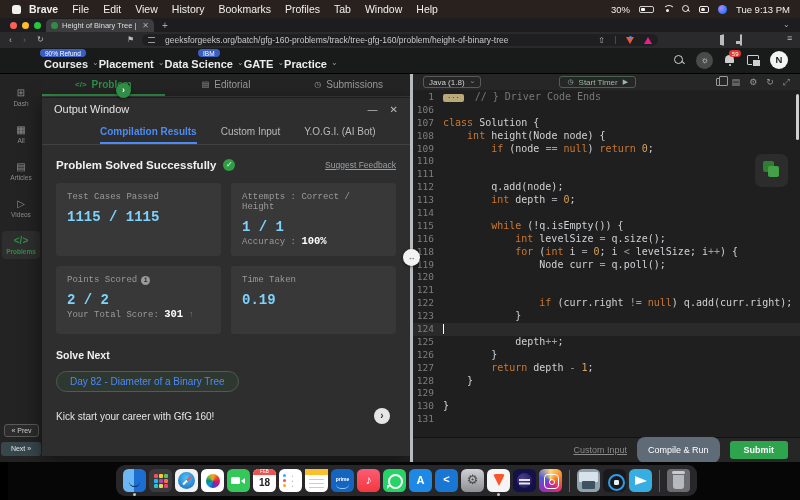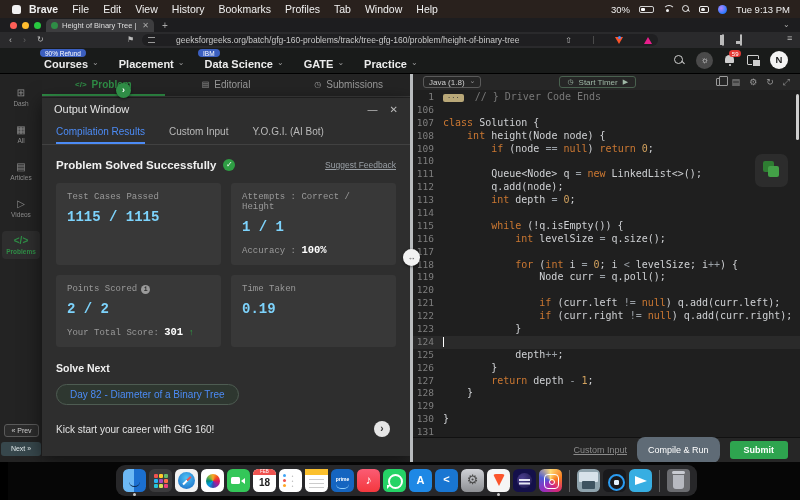--- a/index.html
+++ b/index.html
@@ -31,41 +31,41 @@
   #tab { position:absolute; left:46px; top:1px; width:108px; height:13px; background:#3d3d3f; border-radius:5px 5px 0 0; display:flex; align-items:center; padding:0 5px; gap:4px; }
   .favicon { width:7px; height:7px; border-radius:50%; background:#2f8d46; flex:0 0 auto; }
   #tab-title { font-size:7.5px; color:#ddd; white-space:nowrap; overflow:hidden; flex:1; }
   .tab-x { font-size:8px; color:#aaa; }
   .newtab { position:absolute; left:162px; top:2px; font-size:10px; color:#aaa; }
   .tabsearch { position:absolute; left:783px; top:2px; font-size:8px; color:#aaa; }
 
   
   #urlrow { left:0; top:32px; width:800px; height:16px; background:#2a2a2c; }
   .navbtn { position:absolute; top:3px; font-size:9px; color:#bbb; }
-  #urlpill { position:absolute; left:142px; top:2px; width:516px; height:12px; background:#1f1f21; border-radius:6px; display:flex; align-items:center; padding:0 6px; gap:21px; }
+  #urlpill { position:absolute; left:142px; top:2px; width:516px; height:12px; background:#1f1f21; border-radius:6px; display:flex; align-items:center; padding:0 6px; gap:10px; }
   .tune-icon { width:7px; height:6px; border-top:1.2px solid #999; border-bottom:1.2px solid #999; position:relative; }
   #url-text { font-size:8.5px; color:#c9c9c9; white-space:nowrap; overflow:hidden; flex:1; }
   .share-icon { font-size:8px; color:#bbb; }
   .pill-sep { width:1px; height:8px; background:#4a4a4a; }
   .lion-icon { width:0; height:0; border-left:4px solid transparent; border-right:4px solid transparent; border-top:7px solid #fb542b; position:relative; }
   .lion-dot { position:absolute; right:-2px; top:-8px; width:3px; height:3px; border-radius:50%; background:#4c8bf5; }
   .rewards-icon { width:0; height:0; border-left:4px solid transparent; border-right:4px solid transparent; border-bottom:7px solid #e91e8c; }
   .winicon { position:absolute; top:3px; color:#bbb; font-size:9px; }
   .split-icon { width:10px; height:8px; border:1px solid #bbb; border-radius:1px; position:relative; }
   .split-icon::after { content:""; position:absolute; right:0; top:0; bottom:0; width:3px; background:#bbb; }
   .pip-icon { width:10px; height:8px; border:1px solid #bbb; border-radius:1px; position:relative; }
   .pip-icon::after { content:""; position:absolute; right:1px; bottom:1px; width:4px; height:3px; background:#bbb; }
   .send-icon { width:7px; height:7px; background:#bbb; transform:rotate(45deg); clip-path:polygon(0 0,100% 50%,0 100%,25% 50%); }
   .shield-icon2 { width:8px; height:9px; background:#bbb; border-radius:4px 4px 4px 4px / 2px 2px 6px 6px; }
 
   
   #gfgnav { left:0; top:48px; width:800px; height:26px; background:#191b1a; border-bottom:1px solid #000; }
   .refund-badge, .ibm-badge { position:absolute; top:1px; font-size:6.5px; color:#fff; background:#3b5fc0; border-radius:6px; padding:0.5px 5px; }
   .refund-badge { left:40px; } .ibm-badge { left:198px; }
-  #nav-items { position:absolute; left:44px; top:10px; display:flex; gap:20px; }
+  #nav-items { position:absolute; left:44px; top:10px; display:flex; }
   .nav-item { font-size:11px; font-weight:bold; color:#ececec; display:flex; align-items:center; gap:4px; }
   .nav-item::after { content:"⌄"; font-size:8px; color:#9a9a9a; font-weight:normal; margin-top:-3px; }
   .gfg-logo { position:absolute; left:388px; top:51px; width:27px; height:19px; }
   .gfg-logo::before, .gfg-logo::after { content:""; position:absolute; top:3px; width:11px; height:11px; border:3px solid #2f8d46; border-radius:50%; }
   .gfg-logo::before { left:0; border-right-color:transparent; }
   .gfg-logo::after { right:0; border-left-color:transparent; }
   #gfg-icons { position:absolute; right:12px; top:3px; display:flex; align-items:center; gap:11px; }
   .gfg-search { width:11px; height:11px; position:relative; }
   .gfg-search::before { content:""; position:absolute; width:7px; height:7px; border:1.4px solid #cfcfcf; border-radius:50%; }
   .gfg-search::after { content:""; position:absolute; left:7px; top:7px; width:4px; height:1.4px; background:#cfcfcf; transform:rotate(45deg); }
@@ -98,32 +98,32 @@
   .ptab .pticon { font-size:8px; }
   .ptab.active { color:#2f8d46; font-weight:bold; border-bottom-color:#2f8d46; }
   .collapse-btn { position:absolute; left:74px; top:9px; width:15px; height:15px; border-radius:50%; background:#2f8d46; color:#fff; font-size:9px; font-weight:bold; text-align:center; line-height:14px; z-index:5; box-shadow:0 1px 3px rgba(0,0,0,.5); }
 
   
   #dialog { position:absolute; left:0; top:24px; width:368px; height:358px; background:#2e2e2e; box-shadow:0 4px 18px rgba(0,0,0,.55); }
   #dlg-title { height:22px; display:flex; align-items:center; padding:0 12px; font-size:11px; color:#e3e3e3; }
   #dlg-ctrl { margin-left:auto; display:flex; gap:12px; color:#bbb; font-size:10px; }
   #dlg-tabs { height:25px; display:flex; gap:24px; padding:0 14px; border-bottom:1px solid #414141; align-items:stretch; }
   .dtab { font-size:10px; color:#b9b9b9; display:flex; align-items:center; border-bottom:2px solid transparent; }
-  .dtab.active { color:#4c8bf5; font-weight:normal; border-bottom-color:#4c8bf5; }
+  .dtab.active { color:#4c8bf5; font-weight:bold; border-bottom-color:#4c8bf5;margin-left:44px; }
   #dlg-body { padding:10px 14px 0 14px; }
   #status-row { display:flex; align-items:center; margin-top:4px; }
   #status-text { font-size:11.5px; font-weight:bold; color:#f0f0f0; }
   .check-icon { width:12px; height:12px; border-radius:50%; background:#2f9e44; margin-left:7px; color:#fff; font-size:8px; text-align:center; line-height:12px; }
   .check-icon::after { content:"✓"; }
   #feedback { margin-left:auto; font-size:8.5px; color:#9aa0a6; text-decoration:underline; }
   #cards { margin-top:12px; display:grid; grid-template-columns:1fr 1fr; gap:10px; }
   .card { background:#383838; border-radius:3px; padding:9px 11px; min-height:68px;font-family:Liberation Mono, monospace; }
   .card-label { font-size:9px; color:#9a9a9a; display:flex; align-items:center; gap:4px; }
   .card-value { margin-top:7px; font-size:14px; font-weight:bold; color:#7dd3fc; }
-  .card-extra { margin-top:9px; font-size:9px; color:#9a9a9a; }
+  .card-extra { font-size:9px; color:#9a9a9a; }
   .card-extra b { color:#fff; font-size:10.5px; }
   .up-arrow { color:#2f9e44; font-weight:bold; }
   .info-icon { width:9px; height:9px; border-radius:50%; background:#9a9a9a; color:#2e2e2e; font-size:6.5px; text-align:center; line-height:9px; font-weight:bold; }
   #solve-next { margin-top:15px; font-size:10.5px; font-weight:bold; color:#f0f0f0; }
   #next-pill { margin-top:10px; display:inline-block; border:1px solid #4e5c52; background:rgba(47,141,70,0.10); border-radius:12px; padding:4px 13px; font-size:10px; color:#4c8bf5; }
   #cta-row { margin-top:16px; display:flex; align-items:center; }
   #cta-text { font-size:10px; color:#e3e3e3; }
   .cta-circle { margin-left:auto; margin-right:6px; width:16px; height:16px; border-radius:50%; background:#e6e6e6; color:#333; font-weight:bold; font-size:10px; text-align:center; line-height:15px; }
 
   
@@ -415,31 +415,30 @@
         <span>⤢</span>
       </span>
     </div>
     <div id="code">
         <div class="cl"><div class="ln">1</div><div class="code-t"><span class="tk-f">···</span><span class="tk-c"> // } Driver Code Ends</span></div></div>
         <div class="cl"><div class="ln">106</div><div class="code-t"></div></div>
         <div class="cl"><div class="ln">107</div><div class="code-t"><span class="tk-k">class</span><span class="code-t"> Solution {</span></div></div>
         <div class="cl"><div class="ln">108</div><div class="code-t"><span class="code-t">    </span><span class="tk-k">int</span><span class="code-t"> height(Node node) {</span></div></div>
         <div class="cl"><div class="ln">109</div><div class="code-t"><span class="code-t">        </span><span class="tk-k">if</span><span class="code-t"> (node </span><span class="tk-o">==</span><span class="code-t"> </span><span class="tk-k">null</span><span class="code-t">) </span><span class="tk-k">return</span><span class="code-t"> </span><span class="tk-n">0</span><span class="code-t">;</span></div></div>
         <div class="cl"><div class="ln">110</div><div class="code-t"></div></div>
-        <div class="cl"><div class="ln">111</div><div class="code-t"><span class="code-t">        Queue&lt;Node&gt; q </span><span class="tk-o">=</span><span class="code-t"> </span><span class="tk-k">new</span><span class="code-t"> LinkedList&lt;&gt;();</span></div></div>
+        <div class="cl"><div class="ln">111</div></div>
         <div class="cl"><div class="ln">112</div><div class="code-t"><span class="code-t">        q.add(node);</span></div></div>
         <div class="cl"><div class="ln">113</div><div class="code-t"><span class="code-t">        </span><span class="tk-k">int</span><span class="code-t"> depth </span><span class="tk-o">=</span><span class="code-t"> </span><span class="tk-n">0</span><span class="code-t">;</span></div></div>
         <div class="cl"><div class="ln">114</div><div class="code-t"></div></div>
         <div class="cl"><div class="ln">115</div><div class="code-t"><span class="code-t">        </span><span class="tk-k">while</span><span class="code-t"> (!q.isEmpty()) {</span></div></div>
         <div class="cl"><div class="ln">116</div><div class="code-t"><span class="code-t">            </span><span class="tk-k">int</span><span class="code-t"> levelSize </span><span class="tk-o">=</span><span class="code-t"> q.size();</span></div></div>
-        <div class="cl"><div class="ln">117</div><div class="code-t"></div></div>
         <div class="cl"><div class="ln">118</div><div class="code-t"><span class="code-t">            </span><span class="tk-k">for</span><span class="code-t"> (</span><span class="tk-k">int</span><span class="code-t"> i </span><span class="tk-o">=</span><span class="code-t"> </span><span class="tk-n">0</span><span class="code-t">; i </span><span class="tk-o">&lt;</span><span class="code-t"> levelSize; i</span><span class="tk-o">++</span><span class="code-t">) {</span></div></div>
         <div class="cl"><div class="ln">119</div><div class="code-t"><span class="code-t">                Node curr </span><span class="tk-o">=</span><span class="code-t"> q.poll();</span></div></div>
         <div class="cl"><div class="ln">120</div><div class="code-t"></div></div>
-        <div class="cl"><div class="ln">121</div><div class="code-t"><span class="code-t">                </span><span class="tk-k">if</span><span class="code-t"> (curr.left </span><span class="tk-o">!=</span><span class="code-t"> </span><span class="tk-k">null</span><span class="code-t">) q.add(curr.left);</span></div></div>
+        <div class="cl"><div class="ln">121</div></div>
         <div class="cl"><div class="ln">122</div><div class="code-t"><span class="code-t">                </span><span class="tk-k">if</span><span class="code-t"> (curr.right </span><span class="tk-o">!=</span><span class="code-t"> </span><span class="tk-k">null</span><span class="code-t">) q.add(curr.right);</span></div></div>
         <div class="cl"><div class="ln">123</div><div class="code-t"><span class="code-t">            }</span></div></div>
         <div class="cl active"><div class="ln">124</div><div class="code-t"><span class="cursor"></span></div></div>
         <div class="cl"><div class="ln">125</div><div class="code-t"><span class="code-t">            depth</span><span class="tk-o">++</span><span class="code-t">;</span></div></div>
         <div class="cl"><div class="ln">126</div><div class="code-t"><span class="code-t">        }</span></div></div>
         <div class="cl"><div class="ln">127</div><div class="code-t"><span class="code-t">        </span><span class="tk-k">return</span><span class="code-t"> depth </span><span class="tk-o">-</span><span class="code-t"> </span><span class="tk-n">1</span><span class="code-t">;</span></div></div>
         <div class="cl"><div class="ln">128</div><div class="code-t"><span class="code-t">    }</span></div></div>
         <div class="cl"><div class="ln">129</div><div class="code-t"></div></div>
         <div class="cl"><div class="ln">130</div><div class="code-t"><span class="code-t">}</span></div></div>
         <div class="cl"><div class="ln">131</div><div class="code-t"></div></div>

